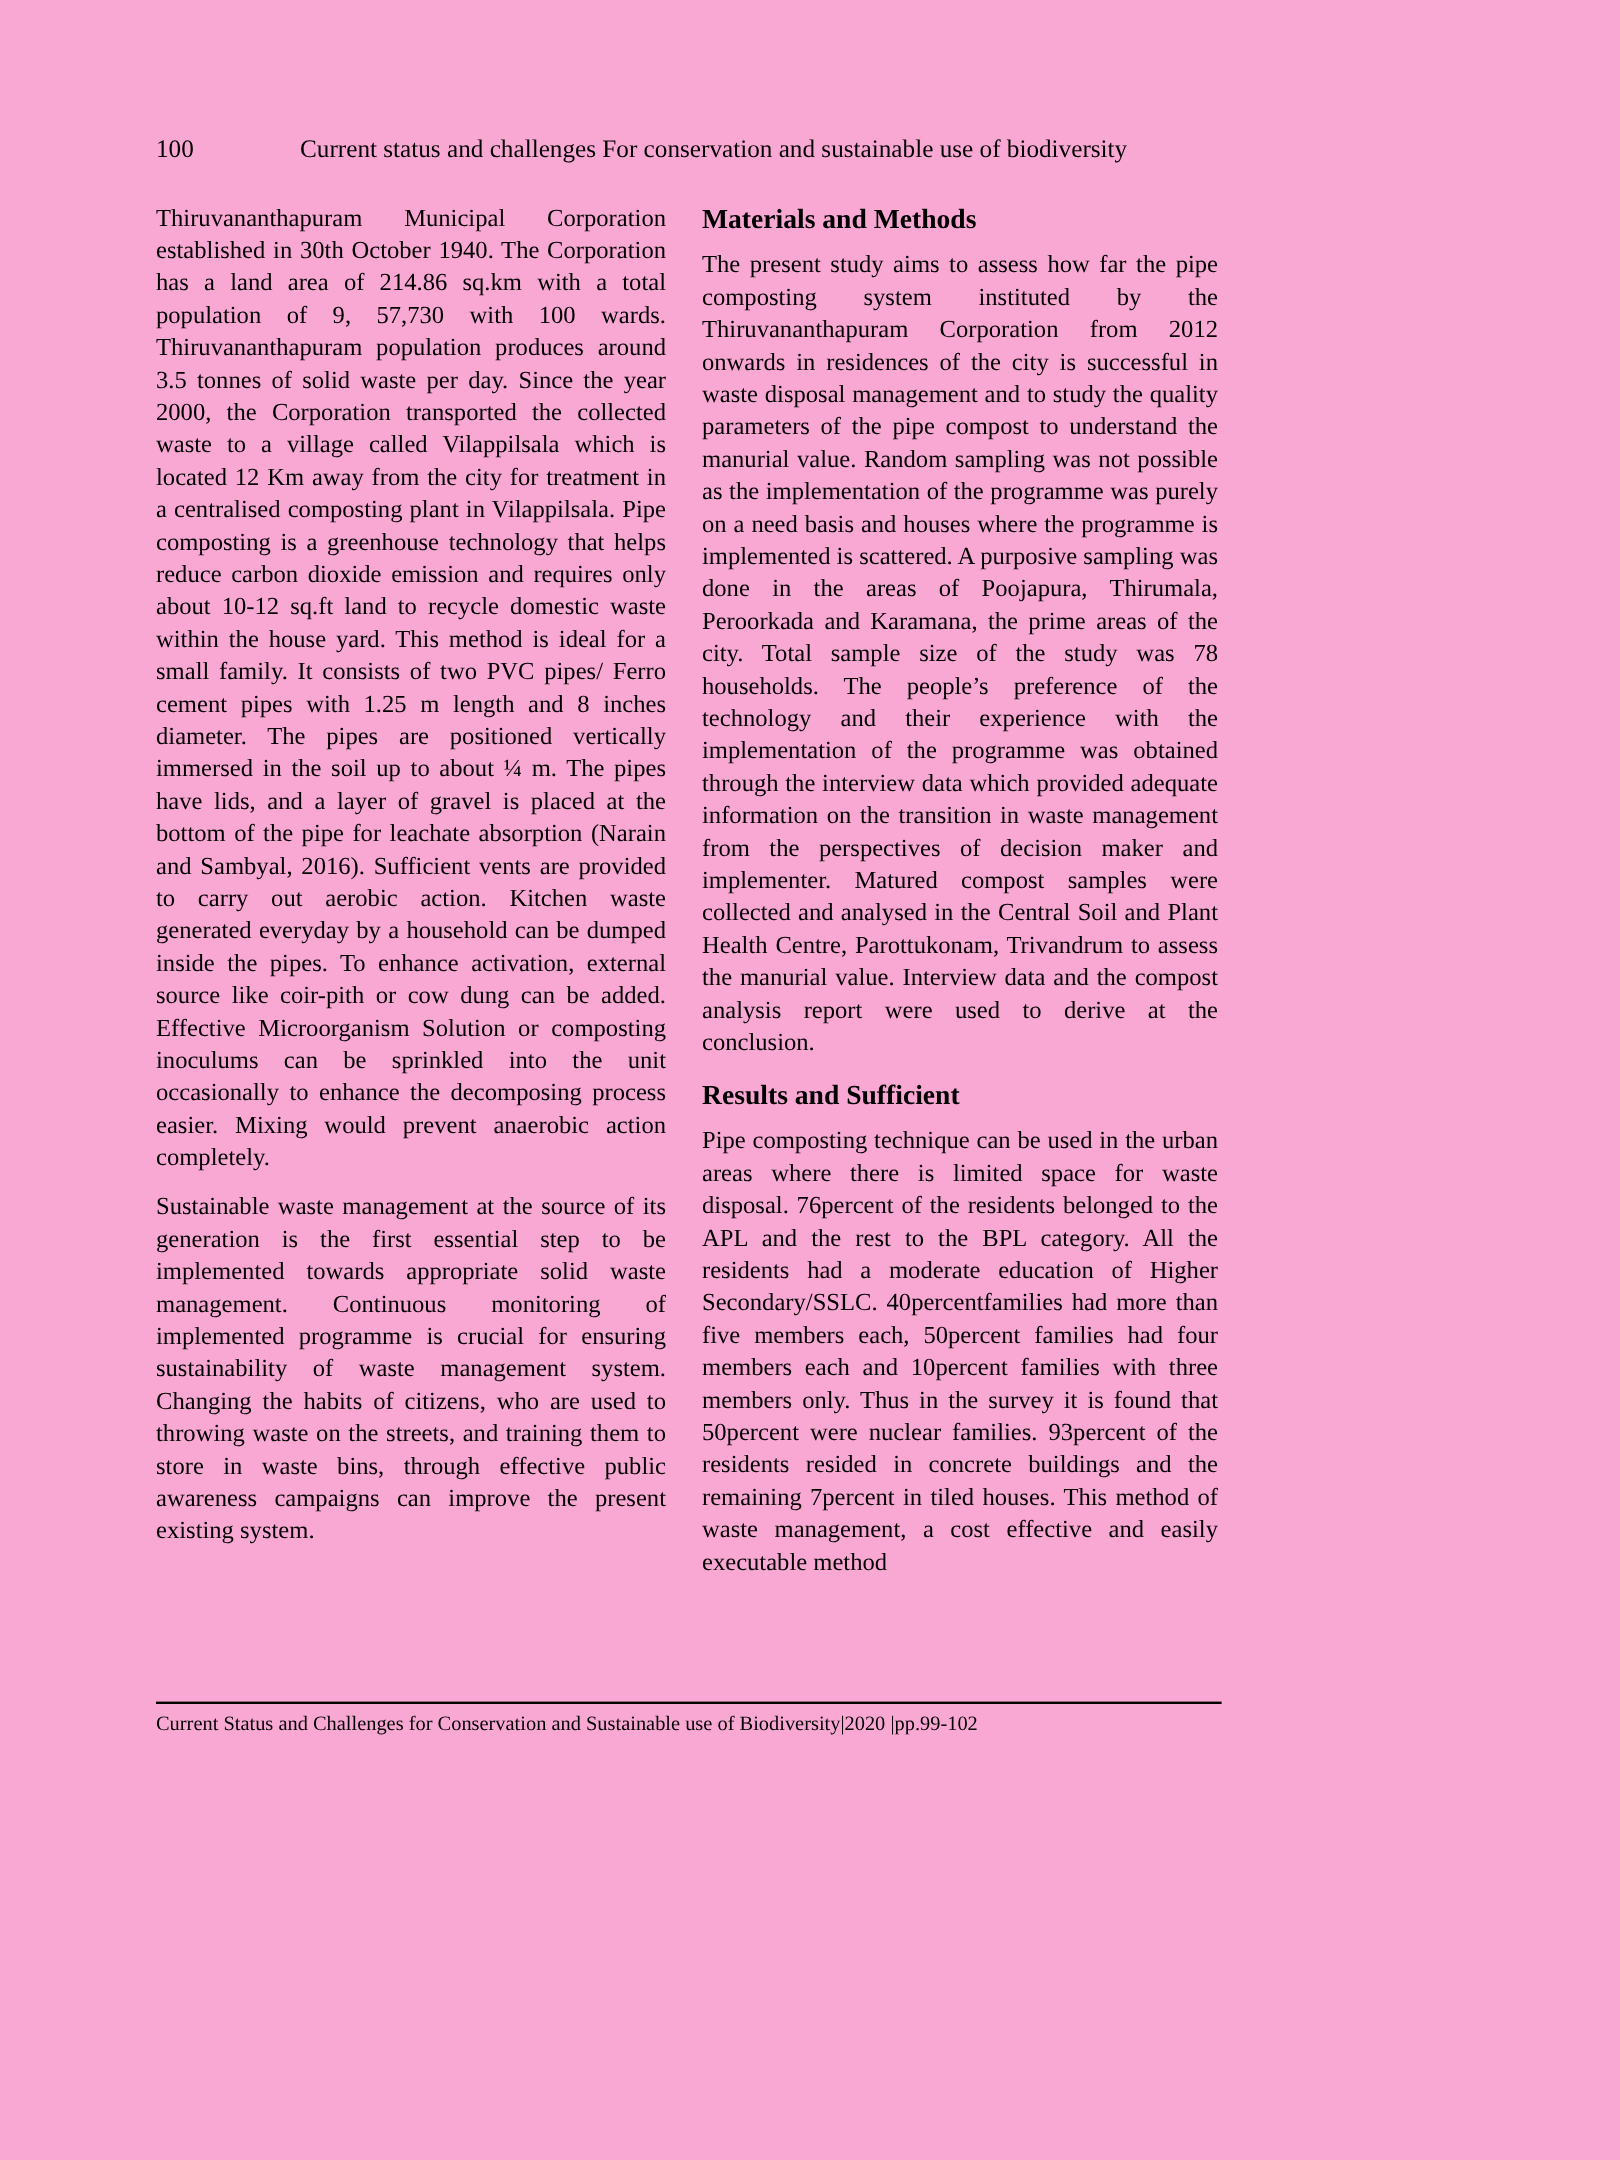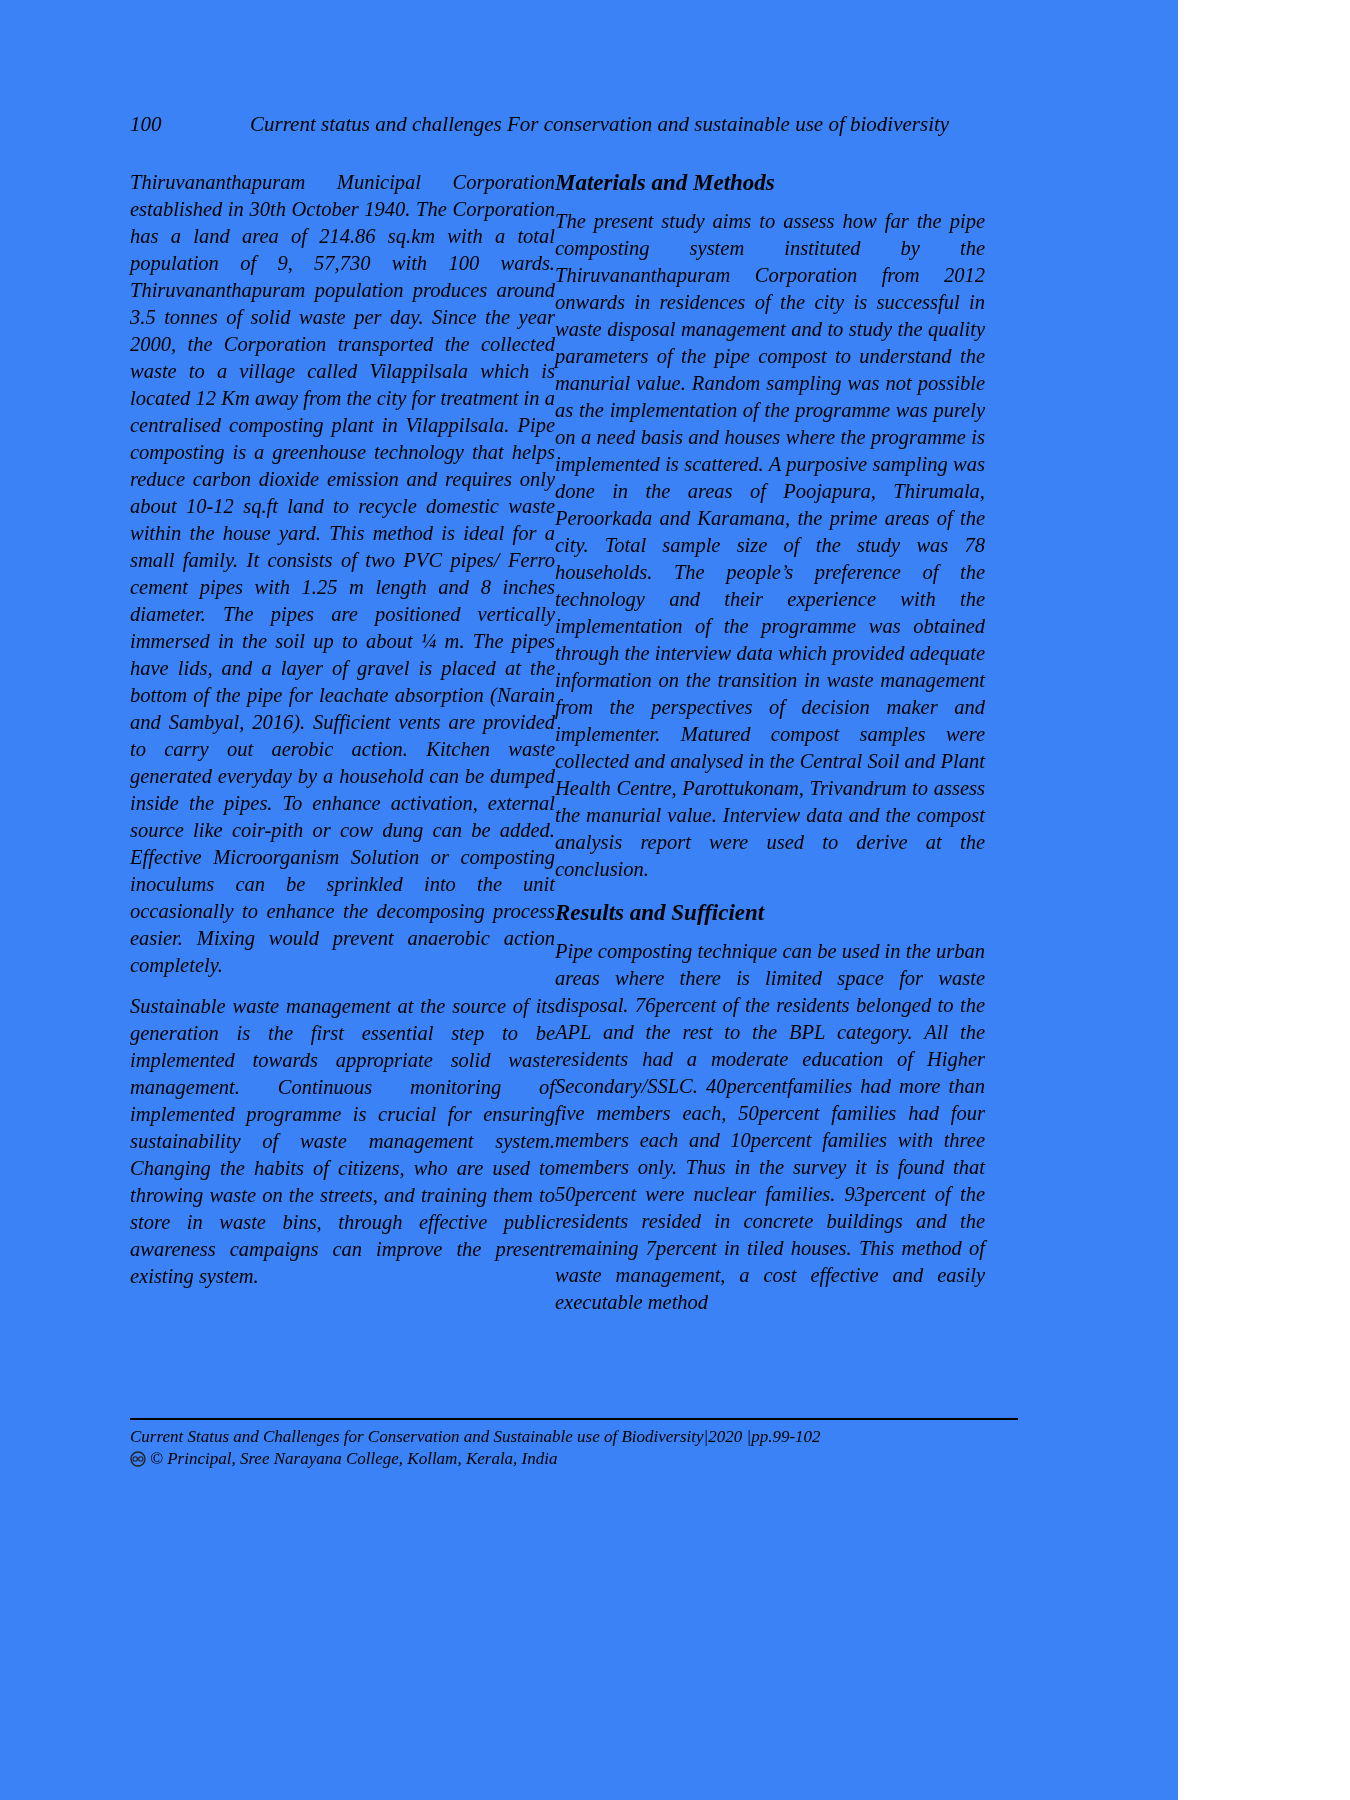--- a/index.html
+++ b/index.html
@@ -5,25 +5,24 @@
   * { margin: 0; padding: 0; box-sizing: border-box; }
   html, body {
     width: 1350px;
     height: 1800px;
     background: #ffffff;
     font-family: "Liberation Serif", serif;
     color: #000000;
   }
   .page {
     position: relative;
-    width: 1178px;
+    width: 1350px;
     height: 1800px;
-    background: #3b82f6;
+    background: #f9a8d4;
     overflow: hidden;
-    font-style: italic;
   }
   .content {
     position: absolute;
     left: 130px;
     top: 112px;
     width: 888px;
   }
   .header {
     display: flex;
     align-items: baseline;
@@ -32,20 +31,21 @@
   }
   .page-num {
     width: 120px;
     flex: 0 0 120px;
   }
   .running-title {
     flex: 1;
   }
   .columns {
     display: flex;
+    gap: 30px;
   }
   .col {
     flex: 1;
   }
   .col.left  { flex: 0 0 425px; }
   .col.right { flex: 0 0 430px; }
   .col p {
     font-size: 20.5px;
     line-height: 27px;
     text-align: justify;
@@ -110,25 +110,15 @@
         <h2 class="subsequent">Results and Sufficient</h2>
         <p>Pipe composting technique can be used in the urban areas where there is limited space for waste disposal. 76percent of the residents belonged to the APL and the rest to the BPL category. All the residents had a moderate education of Higher Secondary/SSLC. 40percentfamilies had more than five members each, 50percent families had four members each and 10percent families with three members only. Thus in the survey it is found that 50percent were nuclear families. 93percent of the residents resided in concrete buildings and the remaining 7percent in tiled houses. This method of waste management, a cost effective and easily executable method</p>
       </div>
 
     </div>
 
   </div>
 
   <div class="footer">
     <div class="footer-line1">Current Status and Challenges for Conservation and Sustainable use of Biodiversity|2020 |pp.99-102</div>
-    <div class="footer-line2">
-      <span class="license-icon">
-        <svg viewBox="0 0 16 16" xmlns="http://www.w3.org/2000/svg" aria-hidden="true">
-          <circle cx="8" cy="8" r="7" fill="none" stroke="#222222" stroke-width="1.4"></circle>
-          <circle cx="5.2" cy="8" r="2.2" fill="none" stroke="#222222" stroke-width="1.1"></circle>
-          <circle cx="10.8" cy="8" r="2.2" fill="none" stroke="#222222" stroke-width="1.1"></circle>
-        </svg>
-      </span>
-      <span>© Principal, Sree Narayana College, Kollam, Kerala, India</span>
-    </div>
   </div>
 
 </div>
 
 </body></html>

